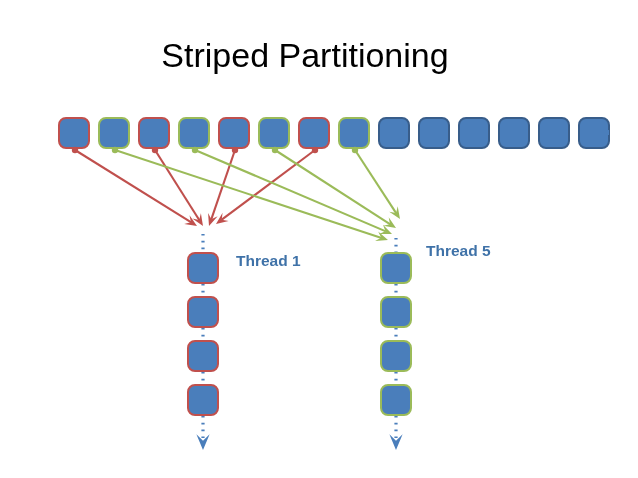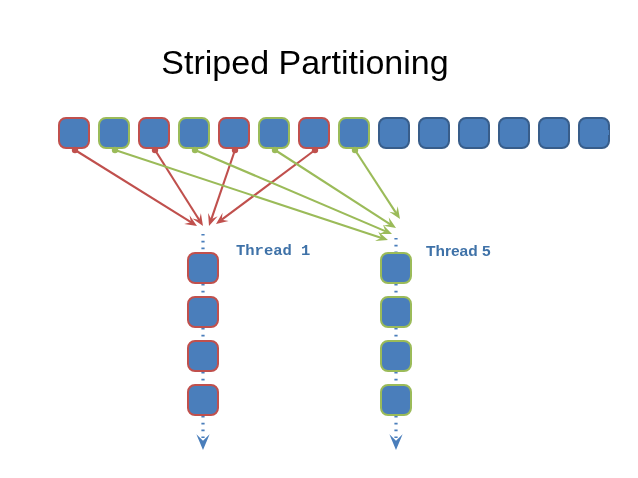--- a/index.html
+++ b/index.html
@@ -26,21 +26,20 @@
     left: 0;
     top: 36px;
     width: 610px;
     text-align: center;
     font-size: 34px;
     font-weight: 400;
     color: #000000;
     letter-spacing: 0px;
     font-family: "Liberation Sans", sans-serif;
     white-space: nowrap;
-    margin-top: 7px;
   }
   .cell {
     position: absolute;
     width: 32px;
     height: 32px;
     border-radius: 8px;
     background: #4A7EBB;
     box-sizing: border-box;
   }
   .cell.red    { border: 2.5px solid #C0504D; }
@@ -154,21 +153,21 @@
       <polygon points="203,450 196.37988818075294,434.34196310195097 203,440.65 209.62011181924706,434.34196310195097" fill="#4A7EBB"></polygon>
       <line x1="396" y1="238" x2="396" y2="252" stroke="#4A7EBB" stroke-width="3.2" stroke-dasharray="1.6 5.2" stroke-linecap="butt"></line>
       <line x1="396" y1="284" x2="396" y2="296" stroke="#4A7EBB" stroke-width="3.2" stroke-dasharray="1.6 5.2" stroke-linecap="butt"></line>
       <line x1="396" y1="328" x2="396" y2="340" stroke="#4A7EBB" stroke-width="3.2" stroke-dasharray="1.6 5.2" stroke-linecap="butt"></line>
       <line x1="396" y1="372" x2="396" y2="384" stroke="#4A7EBB" stroke-width="3.2" stroke-dasharray="1.6 5.2" stroke-linecap="butt"></line>
       <line x1="396" y1="416" x2="396" y2="446" stroke="#4A7EBB" stroke-width="3.2" stroke-dasharray="1.6 5.2" stroke-linecap="butt"></line>
       <polygon points="396,450 389.3798881807529,434.34196310195097 396,440.65 402.62011181924703,434.34196310195097" fill="#4A7EBB"></polygon>
     </svg>
 
   <div id="thread-columns">
-      <div class="thread-label" style="left: 236px; top: 242px; font-family: Liberation Mono, monospace;">Thread 1</div>
+      <div class="thread-label" style="left: 236px; top: 252px;">Thread 1</div>
       <div class="cell red" style="left: 187px; top: 252px;"></div>
       <div class="cell red" style="left: 187px; top: 296px;"></div>
       <div class="cell red" style="left: 187px; top: 340px;"></div>
       <div class="cell red" style="left: 187px; top: 384px;"></div>
       <div class="thread-label" style="left: 426px; top: 242px;">Thread 5</div>
       <div class="cell green" style="left: 380px; top: 252px;"></div>
       <div class="cell green" style="left: 380px; top: 296px;"></div>
       <div class="cell green" style="left: 380px; top: 340px;"></div>
       <div class="cell green" style="left: 380px; top: 384px;"></div>
     </div>

